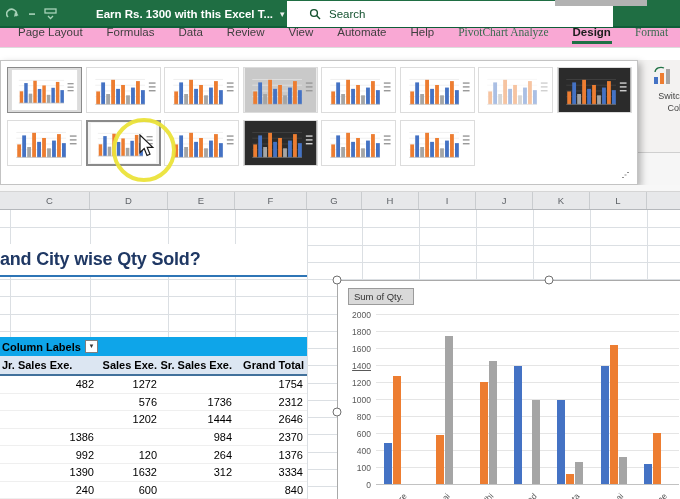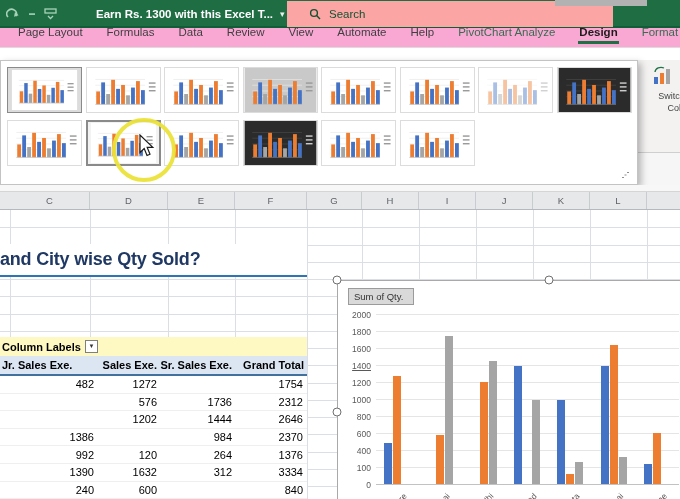--- a/index.html
+++ b/index.html
@@ -6,30 +6,30 @@
   #app{position:relative;width:680px;height:499px;overflow:hidden;background:#fff;
        font-family:"Liberation Sans","DejaVu Sans",sans-serif;}
   
   .titlebar{position:absolute;left:0;top:0;width:680px;height:28px;background:#1f6e43;
             border-bottom:2px solid #0f5e38;box-sizing:border-box;}
   .qat{position:absolute;left:6px;top:5px;display:flex;gap:9px;align-items:center;height:18px;}
   .qat svg{display:block;opacity:.85}
   .doc-title{position:absolute;left:96px;top:0;height:28px;display:flex;align-items:center;gap:7px;
              color:#fff;font-size:11.5px;font-weight:bold;cursor:default;}
   .doc-title .chev{font-size:9px;font-weight:normal;opacity:.9}
-  .search-pill{position:absolute;left:287px;top:1px;width:326px;height:26px;background:#fca5a5;
+  .search-pill{position:absolute;left:287px;top:1px;width:326px;height:26px;background:#ffffff;
                display:flex;align-items:center;gap:8px;padding-left:22px;box-sizing:border-box;}
   .search-pill span{color:#14522f;font-size:11.5px;}
   .gray-sliver{position:absolute;left:555px;top:0;width:92px;height:6px;background:#b2b2b2;}
   
   .tabrow{position:absolute;left:0;top:28px;width:680px;height:20px;background:#f9a8d4;
           display:flex;align-items:flex-end;padding-left:8px;box-sizing:border-box;gap:4px;
           border-bottom:1px solid #dcdcdc;}
   .tab{font-size:11.5px;color:#3f3f3f;padding:8px 10px 9px;white-space:nowrap;position:relative;}
-  .tab.contextual{color:#3a6b50;}
+  .tab.contextual{color:#3a6b50;font-family:Liberation Serif, serif;}
   .tab.active{color:#1c1c1c;font-weight:bold;}
   .tab.active::after{content:'';position:absolute;left:9px;right:9px;bottom:3px;height:3px;background:#1e7145;}
   
   .ribbon-right{position:absolute;left:638px;top:60px;width:42px;height:92px;background:#f3f2f1;}
   .ribbon-right2{position:absolute;left:638px;top:152px;width:42px;height:34px;background:#f6f6f6;
                  border-top:1px solid #cfcfcf;}
   .switch-btn{position:absolute;left:644px;top:66px;width:80px;height:80px;text-align:center;}
   .switch-btn svg{display:inline-block;margin-left:-44px;}
   .switch-lines{font-size:9px;color:#444;line-height:12px;width:70px;margin-left:4px;}
   
@@ -55,21 +55,21 @@
            color:#5f6368;border-right:1px solid #c9cccf;box-sizing:border-box;}
   .gridlayer{position:absolute;left:0;top:210px;width:680px;height:289px;}
   .vline{position:absolute;top:0;bottom:0;width:1px;background:#dbdfe3;}
   .hline{position:absolute;left:0;right:0;height:1px;background:#dbdfe3;}
   .sheet-title{position:absolute;left:0;top:244px;width:307px;height:33px;background:#fff;
                border-bottom:2.5px solid #2e75b6;box-sizing:border-box;
                font-size:18px;font-weight:bold;color:#1f3864;line-height:30px;letter-spacing:-0.2px;}
   
   .pivot{position:absolute;left:0;top:337px;width:307px;height:162px;background:#fff;overflow:hidden;font-size:11px;color:#000;}
   .prow{display:flex;box-sizing:border-box;}
-  .prow-cl{height:19px;background:#fef9c3;align-items:center;position:relative;}
+  .prow-cl{height:19px;background:#0ea5e9;align-items:center;position:relative;}
   .prow-cl .cl-text{font-weight:bold;padding-left:2px;}
   .dd-btn{position:absolute;left:85px;top:3px;width:13px;height:13px;background:#fff;
           border:1px solid #7f7f7f;box-sizing:border-box;font-size:6px;line-height:11px;text-align:center;color:#333;}
   .prow-h{height:20px;background:#dce6f2;border-bottom:2px solid #41719c;font-weight:bold;align-items:center;}
   .prow-d{height:17.6px;border-bottom:1px solid #efefef;align-items:center;}
   .pcell{box-sizing:border-box;overflow:hidden;white-space:nowrap;}
   .c0{width:97px;} .c1{width:63px;} .c2{width:75px;} .c3{width:72px;}
   .hl{padding-left:2px;} .hr{text-align:right;padding-right:3px;}
   .num{text-align:right;padding-right:3px;}
   .c3.num{padding-right:4px;}

